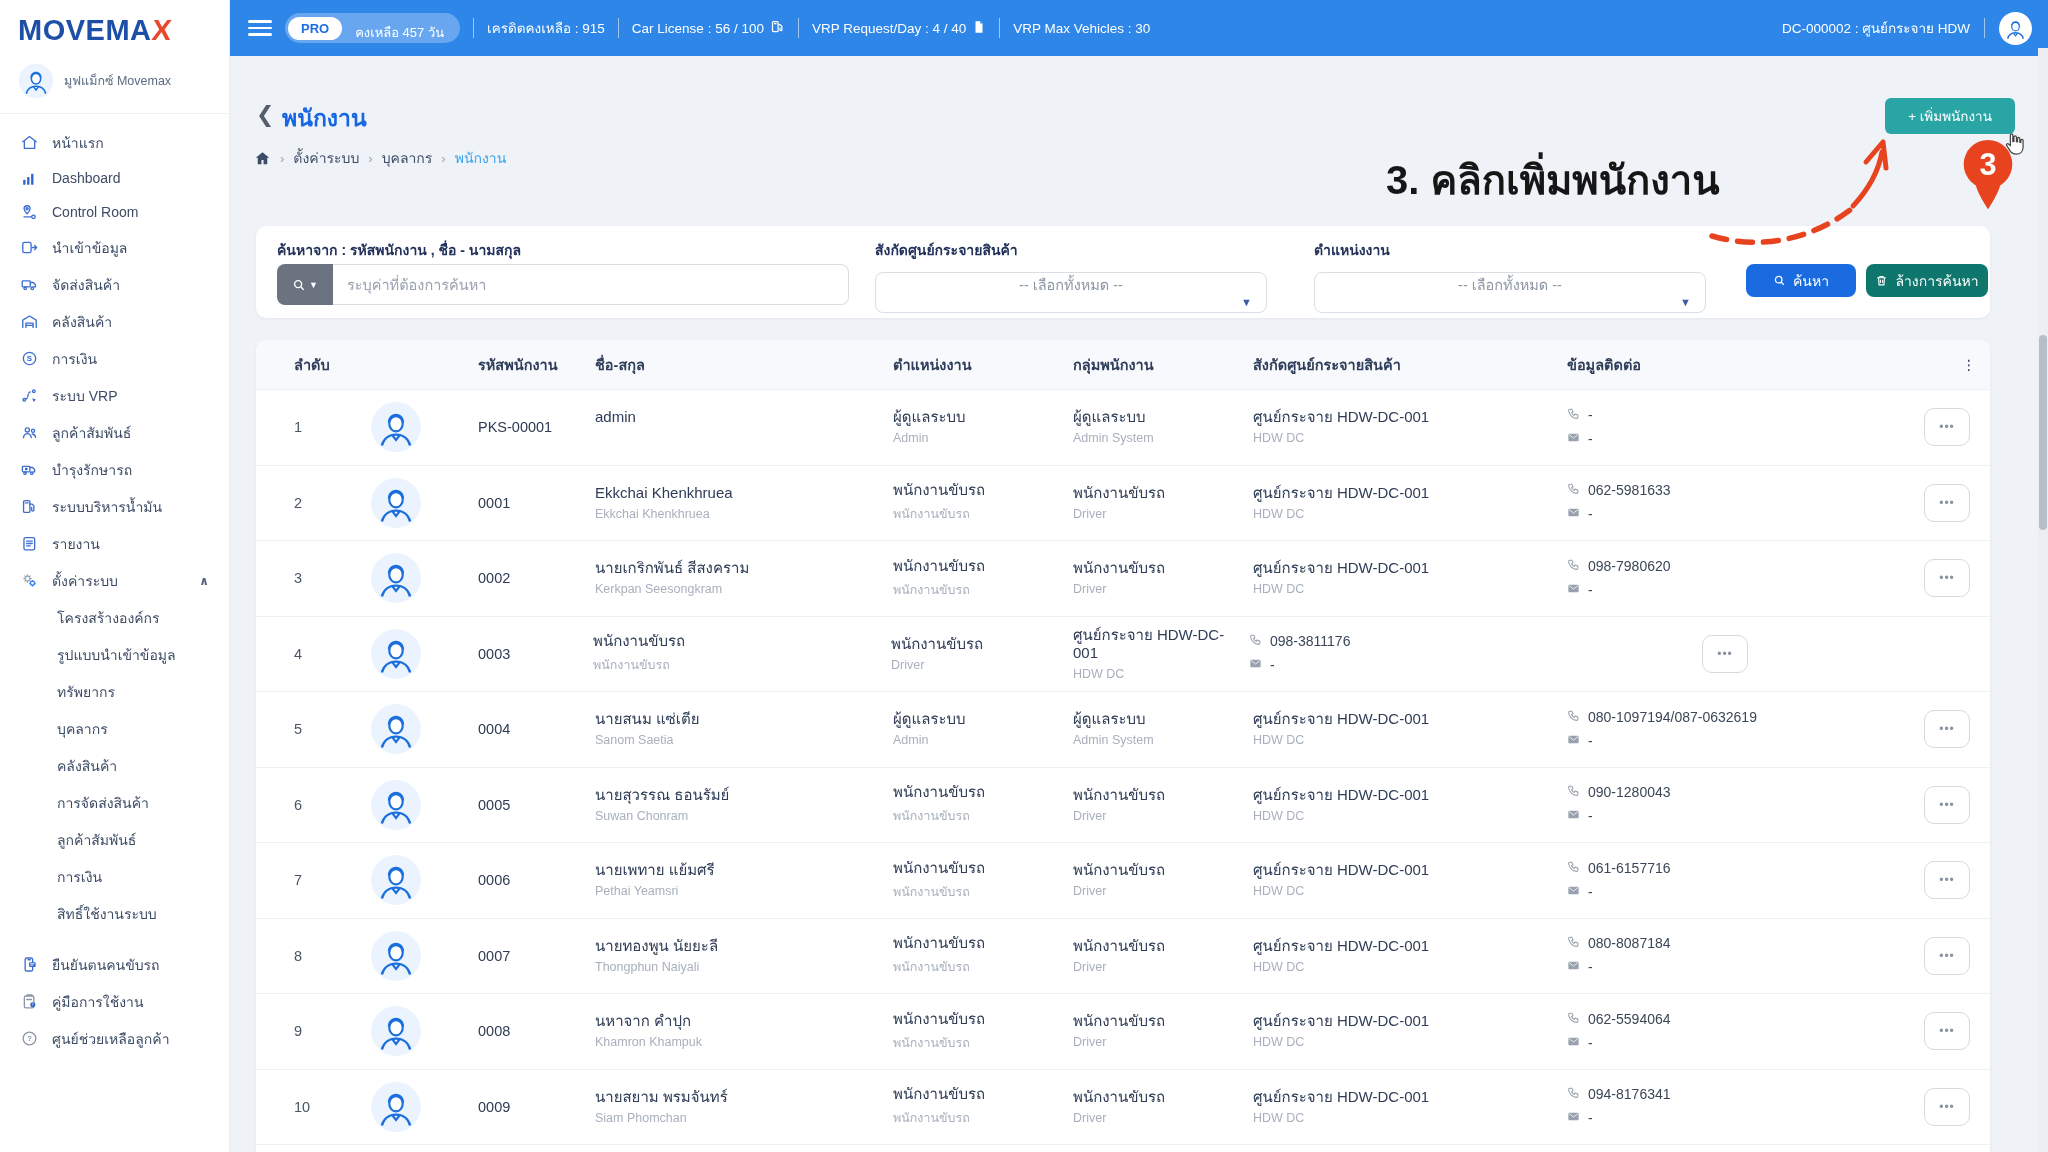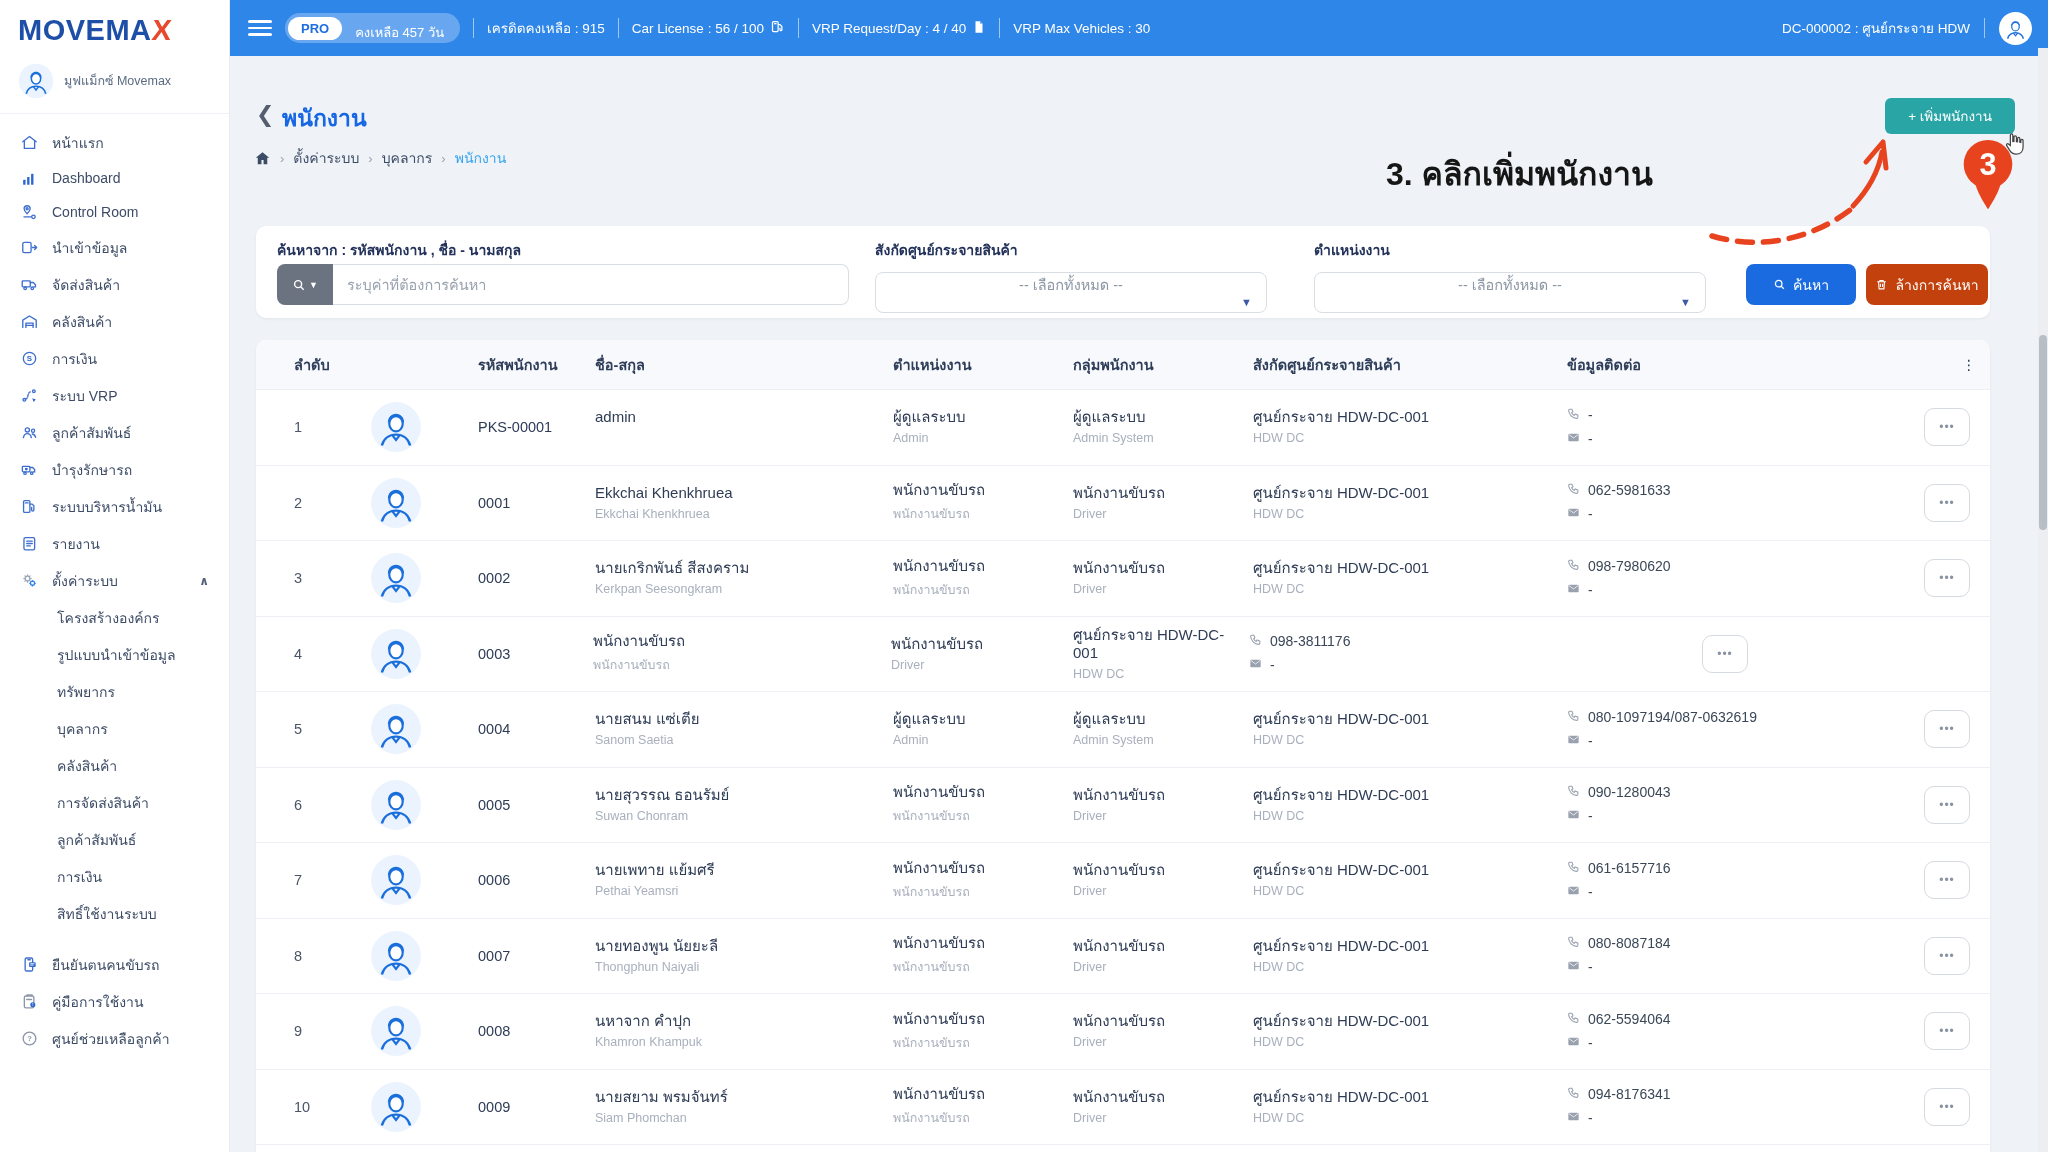--- a/index.html
+++ b/index.html
@@ -41,39 +41,39 @@
   .page-title { position:absolute; left:52px; top:52px; font-size:23px; font-weight:bold; color:#1766E4; }
   .breadcrumb { position:absolute; left:24px; top:99px; display:flex; align-items:center; gap:9px; font-size:14px; color:#3D4C66; }
   .crumb-sep { color:#98A2B0; font-size:13px; }
   .crumb-link { cursor:pointer; }
   .crumb-active { color:#38A4F0; }
   .home-ico svg { width:17px; height:17px; display:block; }
 
   .add-btn { position:absolute; left:1655px; top:50px; width:130px; height:36px; background:#2AA5A5; color:#fff; border:none; border-radius:6px; font-size:13.5px; cursor:pointer; font-family:inherit; }
 
   
-  .annot-text { position:absolute; left:1156px; top:100px; font-size:32px; font-weight:600; color:#161616; z-index:8; }
+  .annot-text { position:absolute; left:1156px; top:100px; font-size:40px; font-weight:600; color:#161616; z-index:8; }
   .annot-arrow { position:absolute; left:1470px; top:70px; z-index:8; }
   .annot-pin { position:absolute; left:1731px; top:91px; z-index:8; }
   .annot-pin text { font-size:34px; font-weight:bold; fill:#fff; font-family:inherit; }
   .cursor-hand { position:absolute; left:1770px; top:82px; z-index:9; }
 
   
   .filter-card { position:absolute; left:26px; top:178px; width:1734px; height:92px; background:#fff; border-radius:10px; box-shadow:0 1px 3px rgba(16,30,54,.06); }
   .f-label { position:absolute; top:13px; font-size:14px; font-weight:bold; color:#23325A; }
   .search-group { position:absolute; left:21px; top:38px; width:572px; height:41px; display:flex; }
   .search-addon { width:56px; background:#6B7280; border-radius:8px 0 0 8px; display:flex; align-items:center; justify-content:center; gap:3px; cursor:pointer; color:#fff; }
   .search-addon .caret { font-size:9px; }
   .search-input { flex:1; border:1px solid #D9DEE5; border-left:none; border-radius:0 8px 8px 0; font-size:14.5px; padding:0 14px; color:#3A4757; font-family:inherit; outline:none; }
   .search-input::placeholder { color:#98A2AF; }
   .select-box { position:absolute; top:46px; height:41px; width:392px; background:#fff; border:1px solid #D9DEE5; border-radius:8px; display:flex; align-items:center; padding:0 14px; font-size:14.5px; color:#8C97A5; cursor:pointer;flex-direction:column; }
   .select-box .caret { margin-left:auto; color:#3C5AA8; font-size:11px; }
-  .btn { height:41px; border:none; border-radius:8px; color:#fff; font-size:14px; display:flex; align-items:center; justify-content:center; gap:7px; cursor:pointer; font-family:inherit; position:absolute; top:38px; }
+  .btn { height:33px; border:none; border-radius:8px; color:#fff; font-size:14px; display:flex; align-items:center; justify-content:center; gap:7px; cursor:pointer; font-family:inherit; position:absolute; top:38px; }
   .btn-search { left:1490px; width:110px; background:#1A6BE0; }
-  .btn-clear { left:1610px; width:122px; background:#c2410c; }
+  .btn-clear { left:1610px; width:122px; background:#0f766e; }
 
   
   .table-card { position:absolute; left:26px; top:292px; width:1734px; height:830px; background:#fff; border-radius:10px 10px 0 0; box-shadow:0 1px 3px rgba(16,30,54,.06); overflow:hidden; }
   .tgrid { display:grid; grid-template-columns:92px 96px 122px 300px 182px 180px 318px 1fr 86px; align-items:center; }
   .thead { height:50px; background:#F7F9FC; border-bottom:1px solid #EDF0F4; }
   .thead > div { font-size:14.5px; font-weight:bold; color:#2E3D59; }
   .h-no { padding-left:38px; }
   .h-code { padding-left:34px; }
   .h-name { padding-left:29px; }
   .h-pos { padding-left:27px; }

